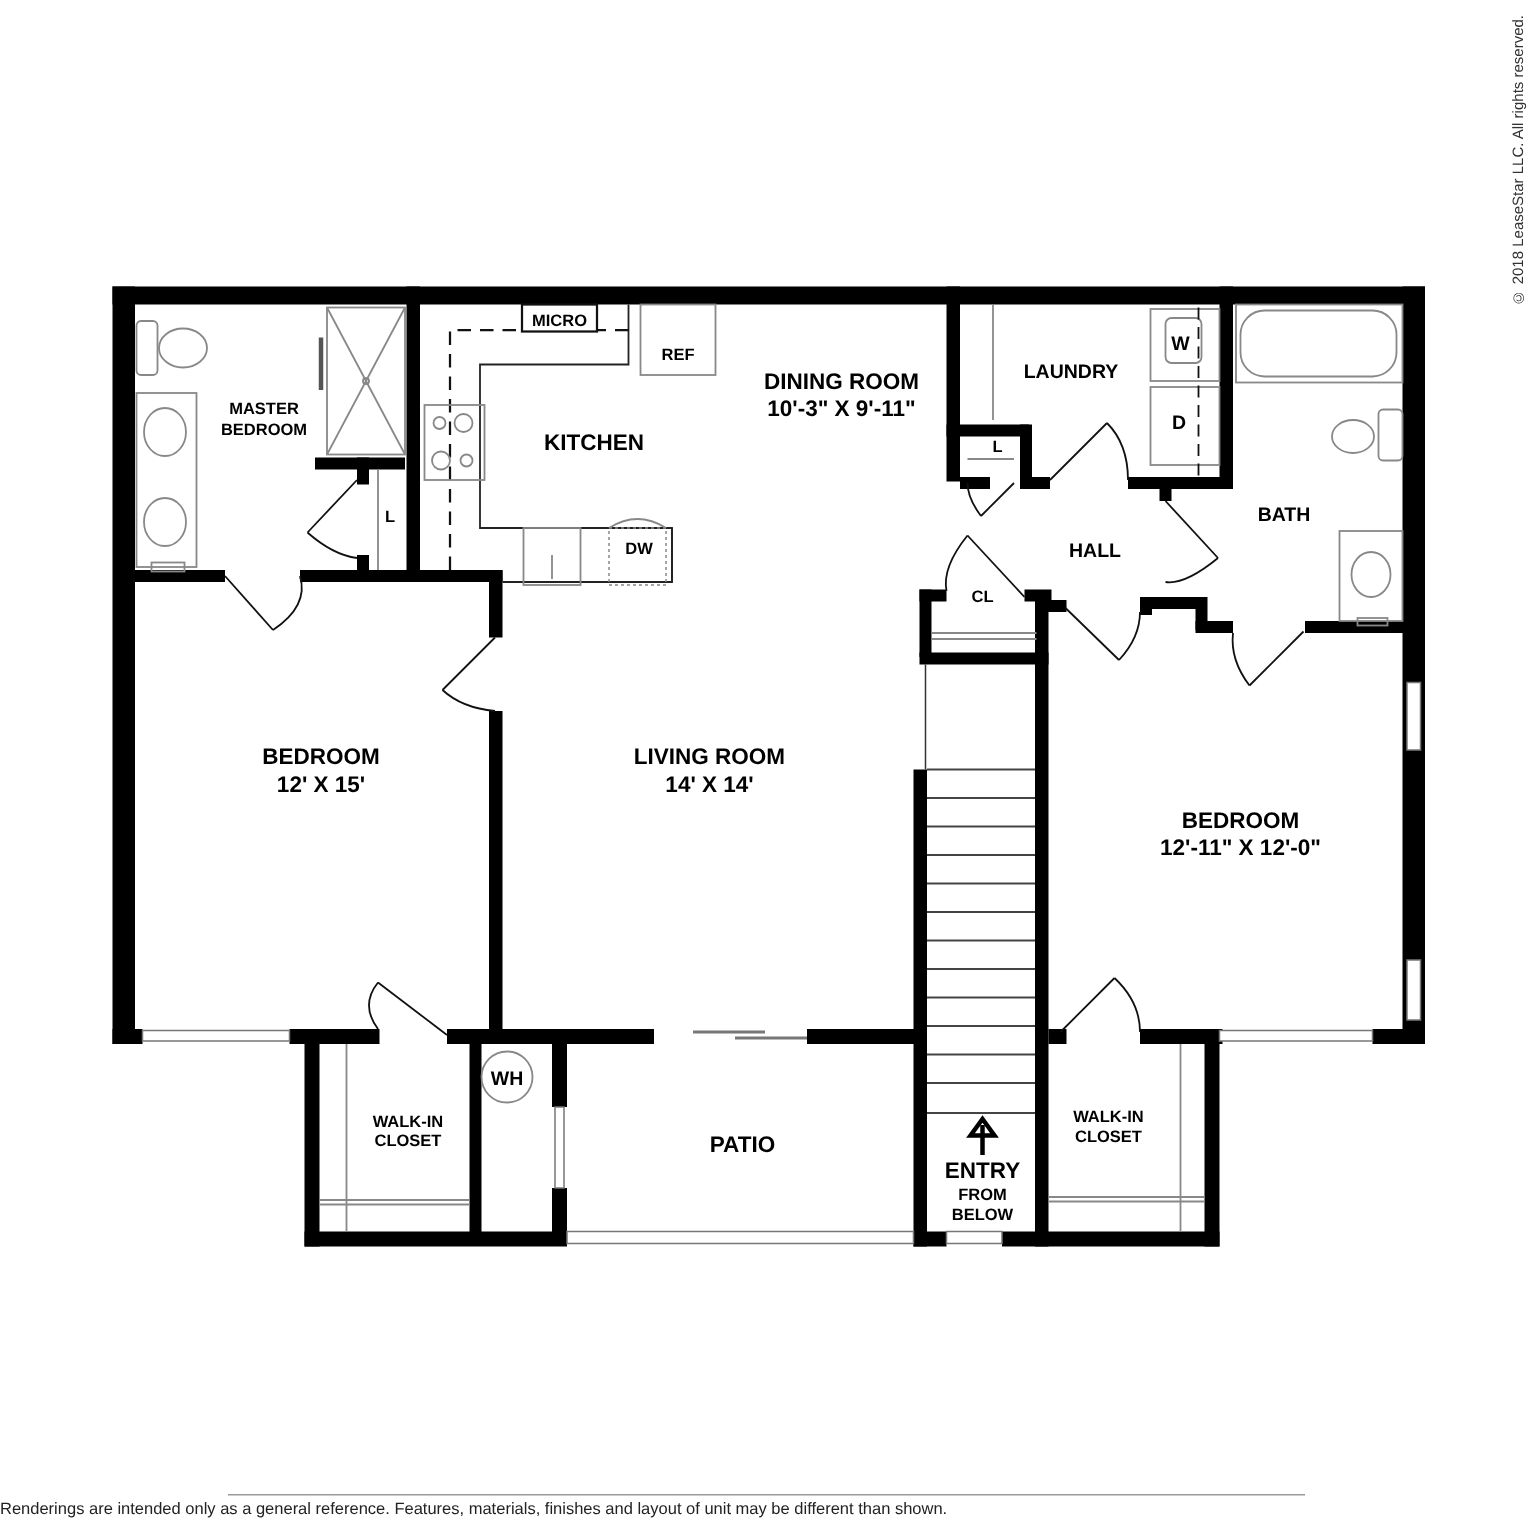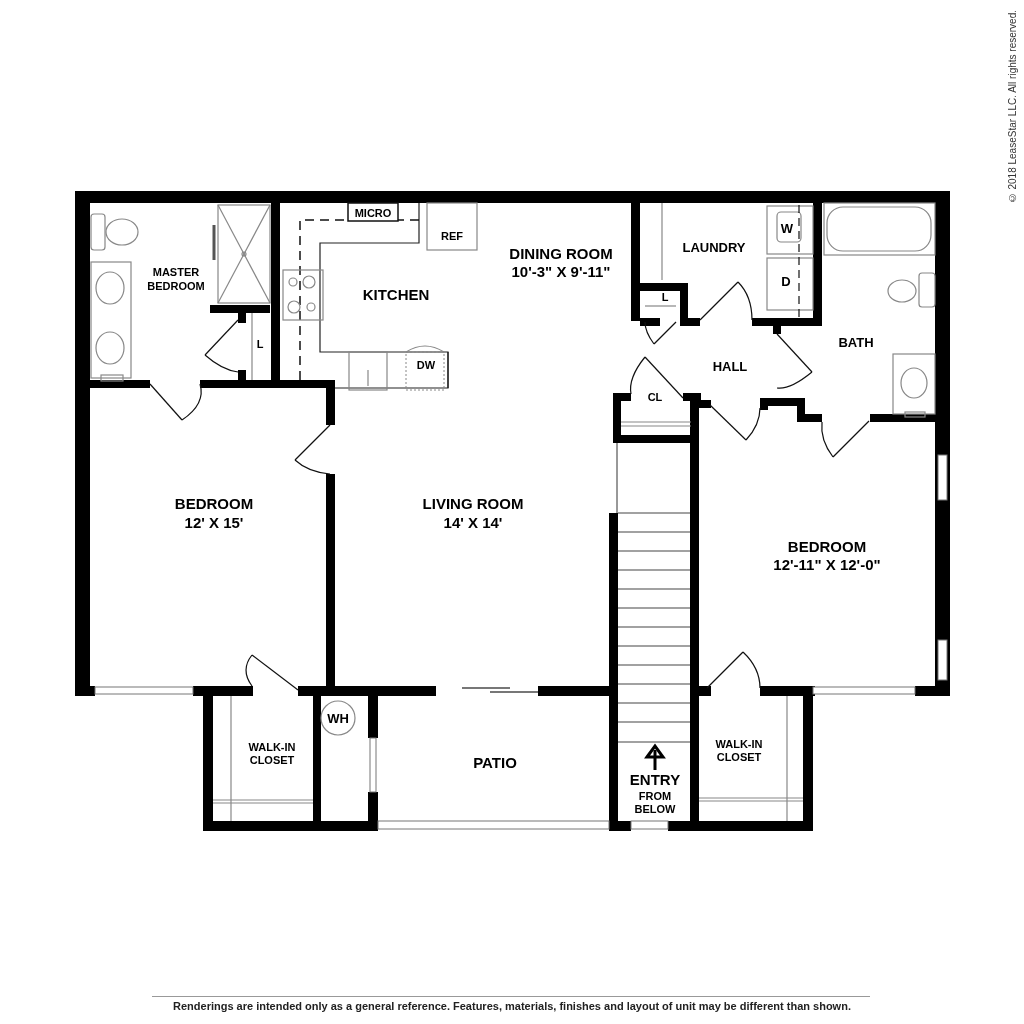--- a/index.html
+++ b/index.html
@@ -13,22 +13,22 @@
   .doorleaf { fill:#fff; stroke:#111; stroke-width:1.2; }
   .win { fill:#fff; stroke:#777; stroke-width:1; }
   .step { stroke:#444; stroke-width:1.2; }
   .lbl { font-family:"Liberation Sans", sans-serif; font-weight:bold; fill:#000; text-anchor:middle; }
   .room-lg { font-size:15px; }
   .room-md { font-size:13px; }
   .room-sm { font-size:11px; }
   #copyright { position:absolute; right:6px; top:10px; writing-mode:vertical-rl; transform:rotate(180deg);
     font-size:10px; color:#333; font-family:"Liberation Sans", sans-serif; }
   #disclaimer-rule { position:absolute; left:152px; top:996px; width:718px; height:1px; background:#999; }
-  #disclaimer { position:absolute; left:0; width:1024px; top:1000px; text-align:center; font-size:11px; color:#222;
-    font-family:"Liberation Sans", sans-serif; font-weight:bold; }
+  #disclaimer { position:absolute; left:0; width:1024px; top:1000px; text-align:left; font-size:11px; color:#222;
+    font-family:"Liberation Sans", sans-serif; font-weight:normal; }
 </style>
 </head>
 <body>
 
 <svg id="plan" viewBox="0 0 1024 1024" xmlns="http://www.w3.org/2000/svg">
 
   <g>
 
     <rect class="wall" x="75" y="191" width="875" height="12"></rect>
 

